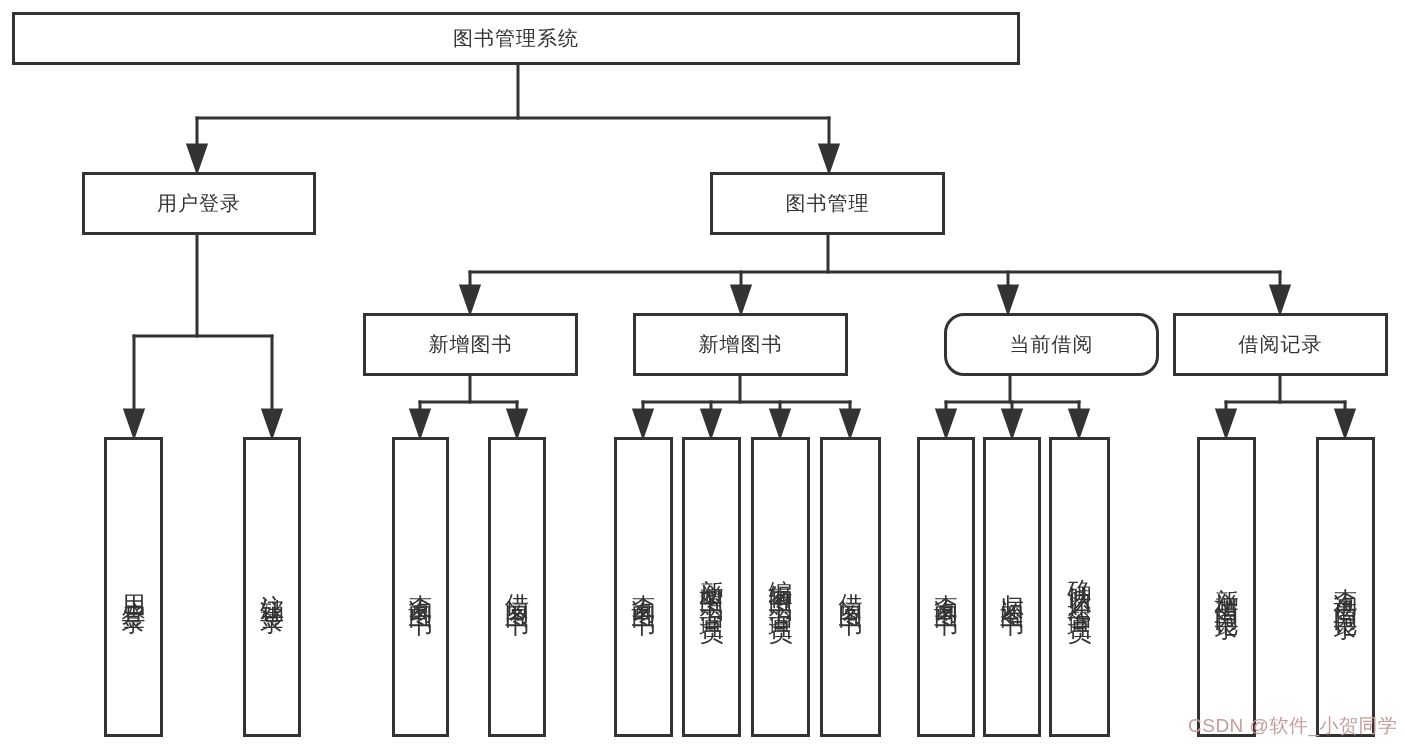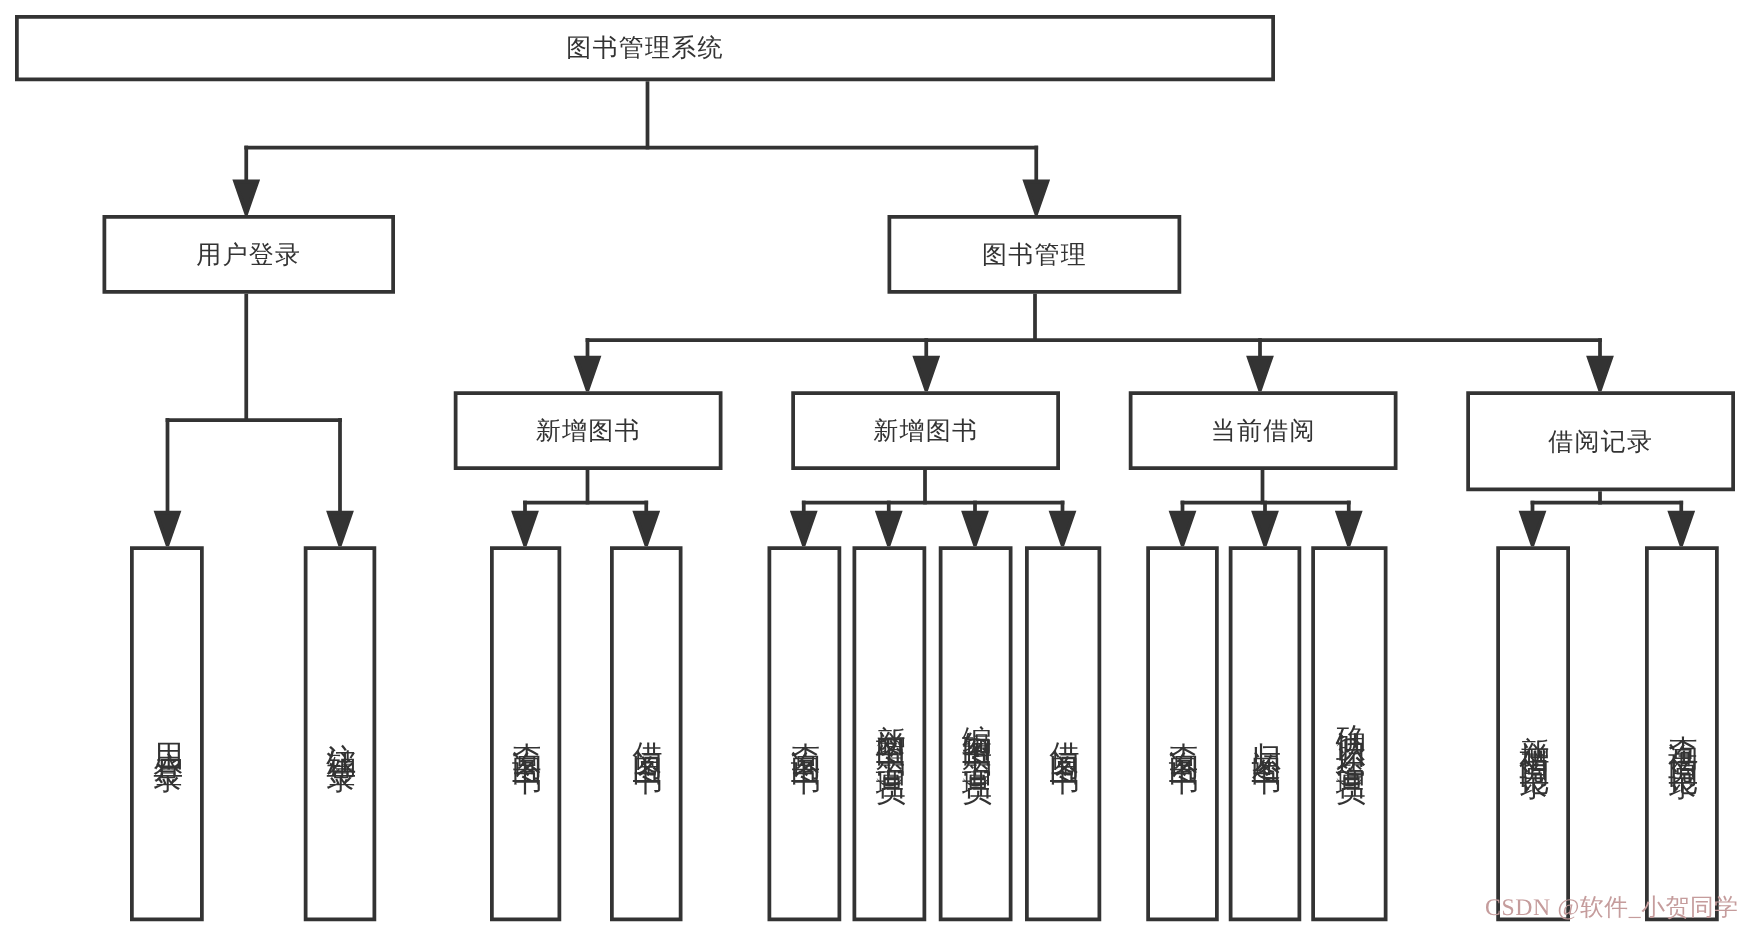--- a/index.html
+++ b/index.html
@@ -34,21 +34,20 @@
   }
   .watermark {
     position: absolute;
     left: 1188px;
     top: 713px;
     z-index: 3;
     font-size: 19px;
     color: #c59c9c;
     letter-spacing: 0.5px;
     white-space: nowrap;
-    font-family: Liberation Serif, serif;
   }
 </style>
 </head>
 <body>
 
 <div class="canvas">
 
   <svg class="wires" width="1405" height="747" viewBox="0 0 1405 747" stroke="#333333" stroke-width="3" stroke-linecap="square" fill="#333333">
 
     <line x1="518" y1="65" x2="518" y2="118"></line>
@@ -121,24 +120,24 @@
   <div class="box hbox" style="left:710px; top:172px; width:235px; height:63px;text-align:center;">
     <span class="lbl">图书管理</span>
   </div>
 
   <div class="box hbox" style="left:363px; top:313px; width:215px; height:63px;">
     <span class="lbl">新增图书</span>
   </div>
   <div class="box hbox" style="left:633px; top:313px; width:215px; height:63px;">
     <span class="lbl">新增图书</span>
   </div>
-  <div class="box hbox" style="left:903px; top:313px; width:215px; height:63px;">
+  <div class="box hbox" style="left:944px; top:313px; width:215px; height:63px;border-radius:20px;">
     <span class="lbl">当前借阅</span>
   </div>
-  <div class="box hbox" style="left:1173px; top:313px; width:215px; height:80px;">
+  <div class="box hbox" style="left:1173px; top:313px; width:215px; height:63px;">
     <span class="lbl">借阅记录</span>
   </div>
 
   <div class="box vbox" style="left:104px; top:437px; width:59px; height:300px;">
     <span class="lbl">用户登录</span>
   </div>
   <div class="box vbox" style="left:243px; top:437px; width:58px; height:300px;">
     <span class="lbl">注销登录</span>
   </div>
 

